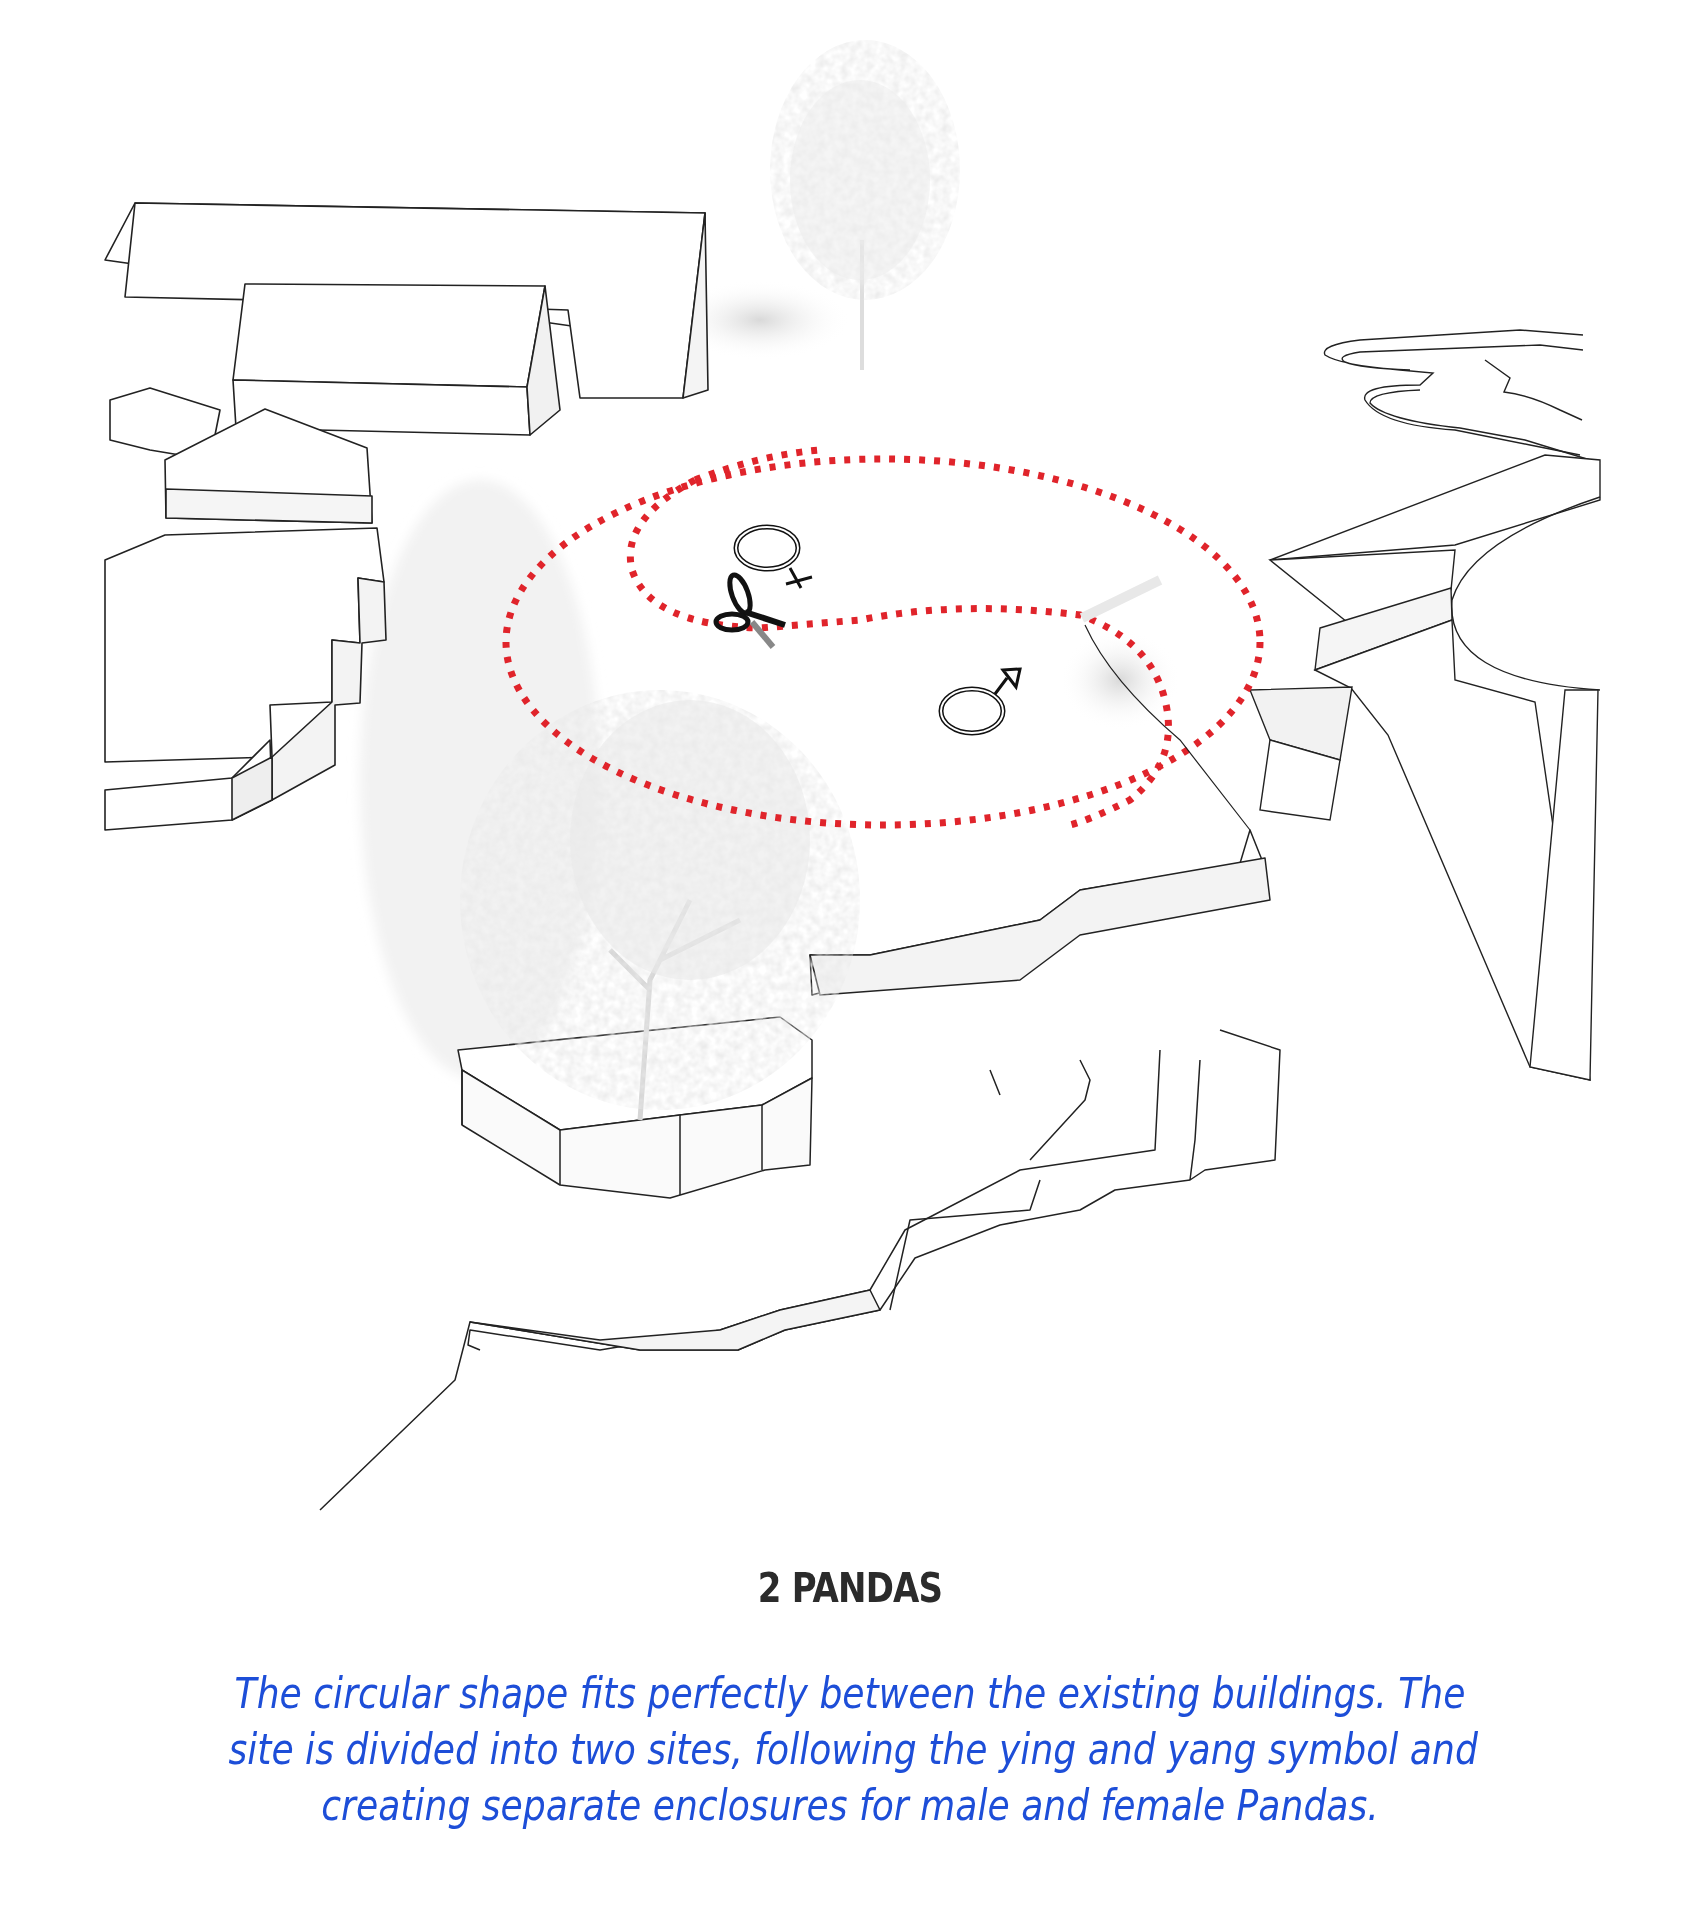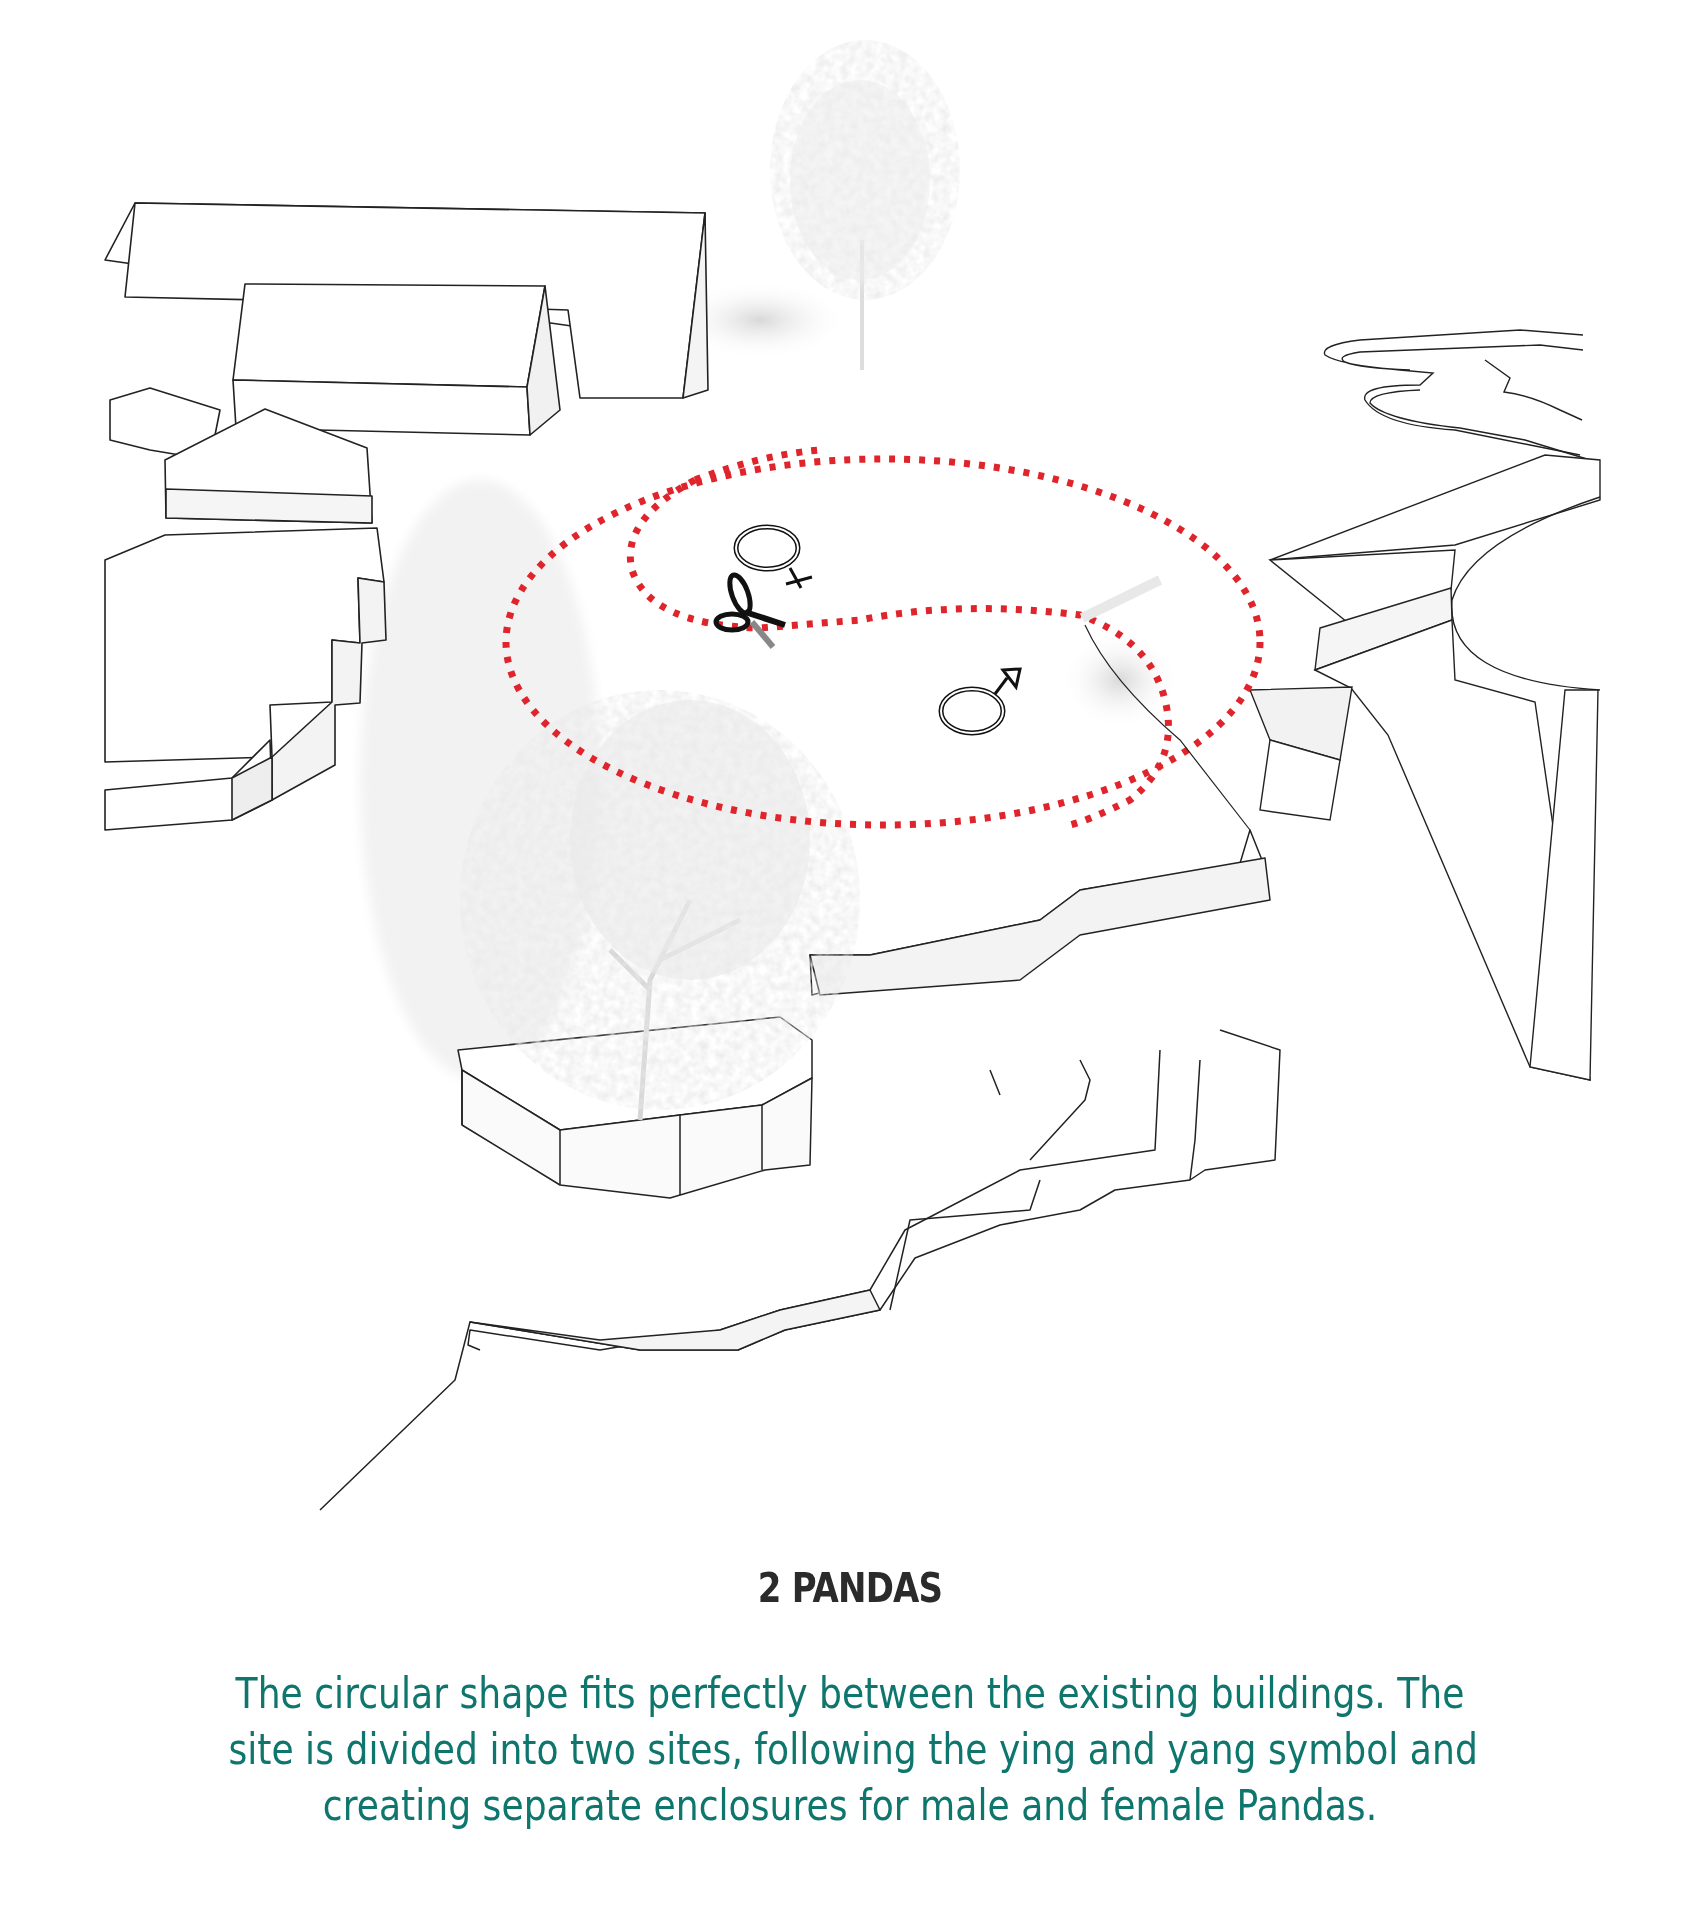--- a/index.html
+++ b/index.html
@@ -1,19 +1,19 @@
 <!DOCTYPE html>
 <html><head>
 <meta charset="utf-8">
 <style>
   html,body{margin:0;padding:0;background:#fff;}
   body{width:1700px;height:1925px;position:relative;overflow:hidden;font-family:"DejaVu Sans Condensed","DejaVu Sans",sans-serif;}
   .diagram{position:absolute;left:0;top:0;width:1700px;height:1560px;}
   .title{position:absolute;left:0;width:1700px;top:1565px;text-align:center;font-family:"DejaVu Sans",sans-serif;font-weight:bold;font-size:40px;color:#2b2b2b;letter-spacing:-1px;transform:scaleX(0.85);}
-  .caption{position:absolute;left:110px;width:1480px;top:1665px;text-align:center;font-family:"DejaVu Sans",sans-serif;font-size:43px;line-height:56px;color:#0f766e;}
+  .caption{position:absolute;left:110px;width:1480px;top:1665px;text-align:center;font-family:"DejaVu Sans",sans-serif;font-size:43px;line-height:56px;color:#1d4ed8;font-style:italic;}
   .caption span{display:block;white-space:nowrap;transform:scaleX(0.84);}
 </style>
 </head>
 <body>
 
 <svg class="diagram" viewBox="0 0 1700 1560" xmlns="http://www.w3.org/2000/svg">
   <defs>
     <radialGradient id="shadow" cx="0.5" cy="0.5" r="0.5">
       <stop offset="0" stop-color="#cfcfcf" stop-opacity="0.8"></stop>
       <stop offset="1" stop-color="#ffffff" stop-opacity="0"></stop>

